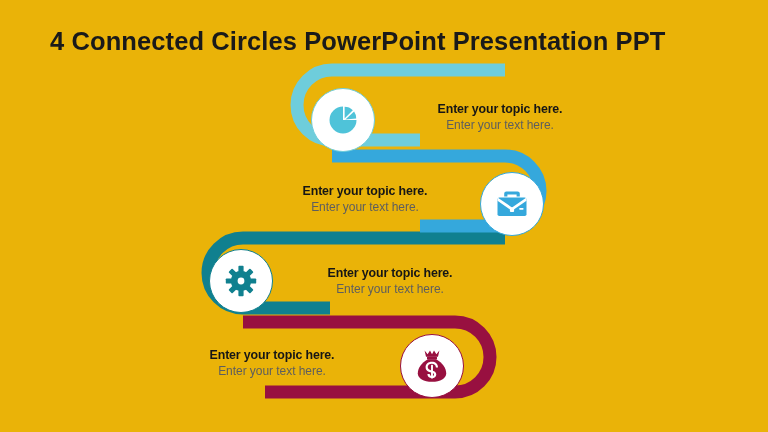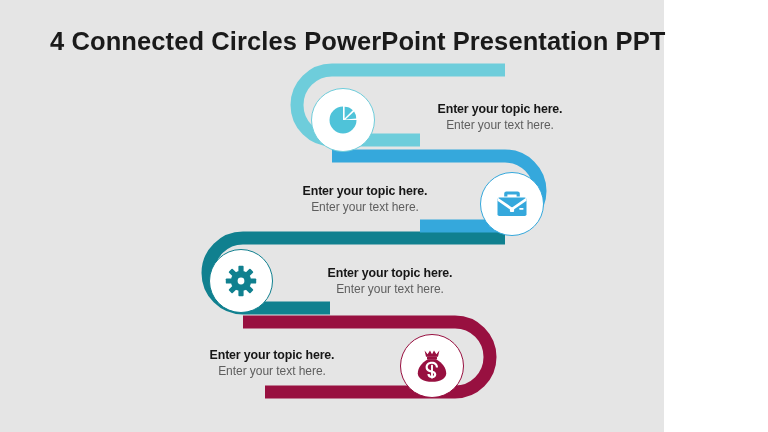--- a/index.html
+++ b/index.html
@@ -12,23 +12,23 @@
     background: #ffffff;
     font-family: "Liberation Sans", sans-serif;
     overflow: hidden;
     position: relative;
   }
 
   #slide {
     position: absolute;
     left: 0;
     top: 0;
-    width: 664px;
+    width: 768px;
     height: 432px;
-    background: #e5e5e5;
+    background: #eab308;
   }
 
   #page-title {
     position: absolute;
     left: 50px;
     top: 27px;
     width: 680px;
     font-size: 25.5px;
     font-weight: bold;
     color: #1a1a1a;

